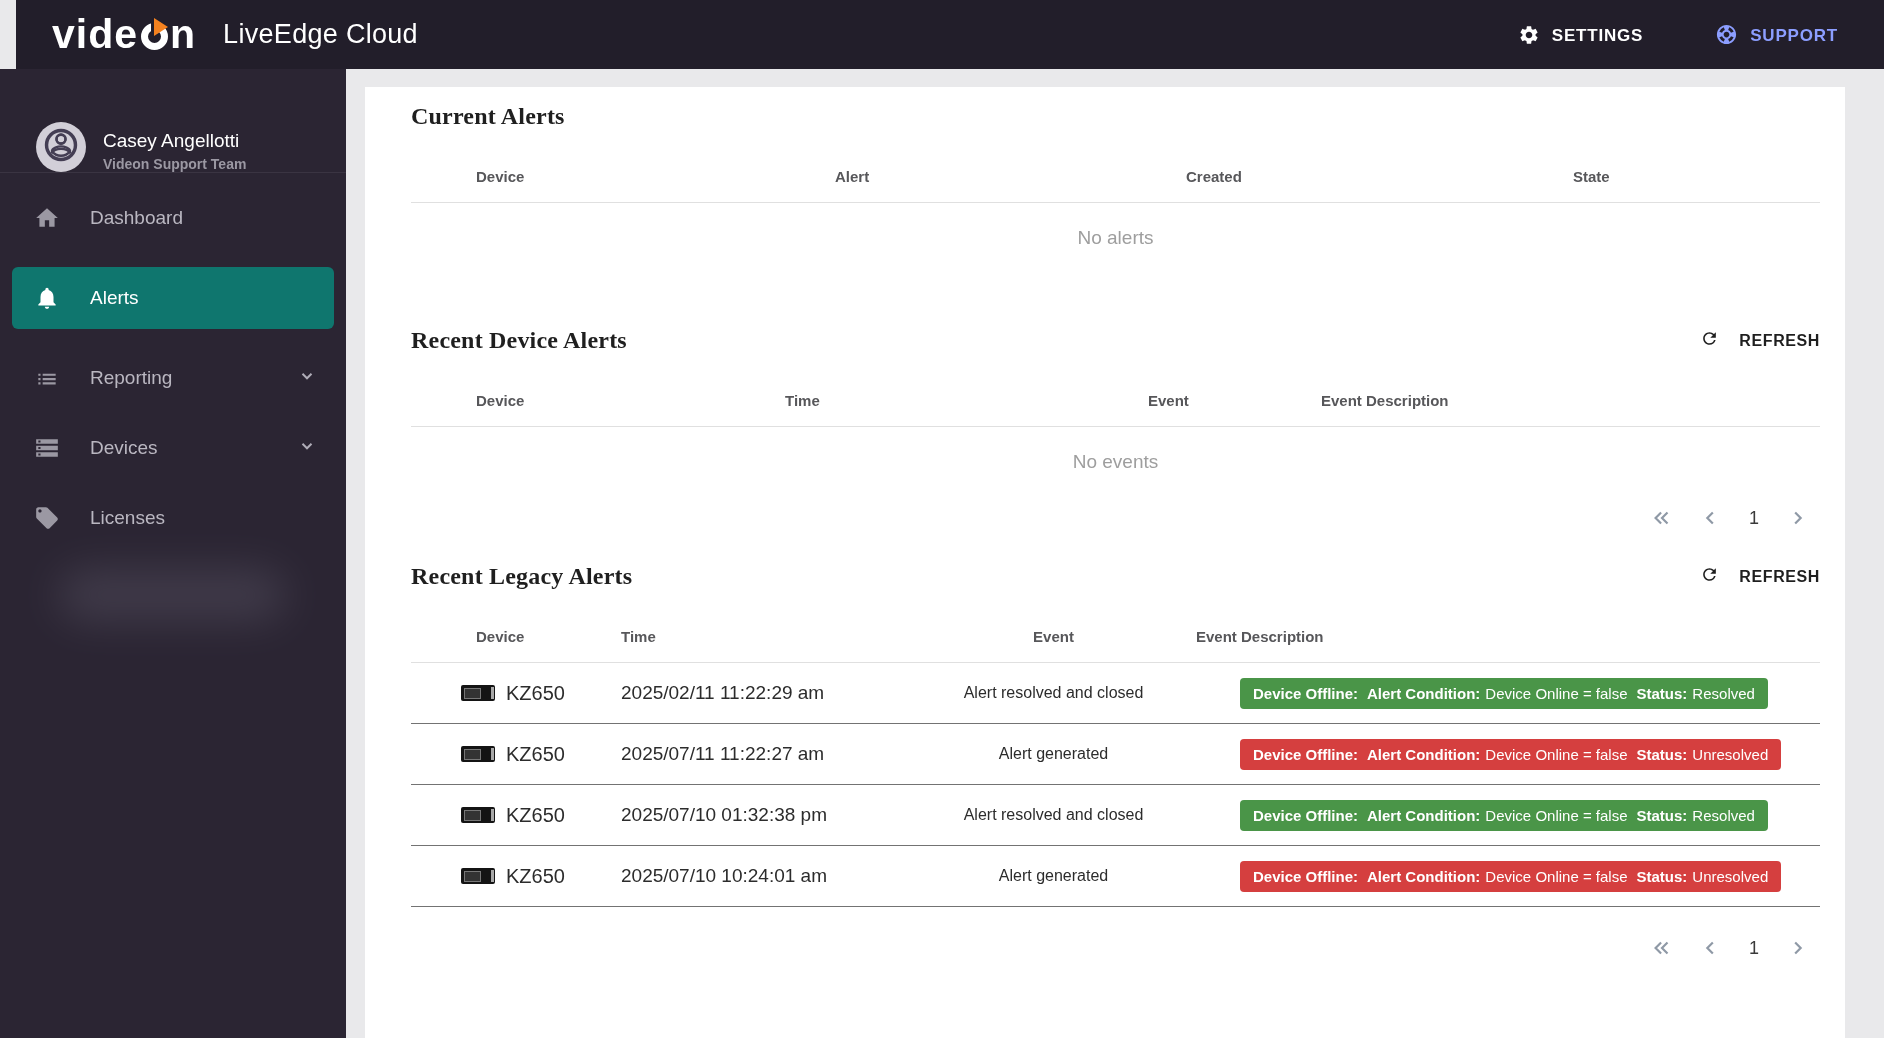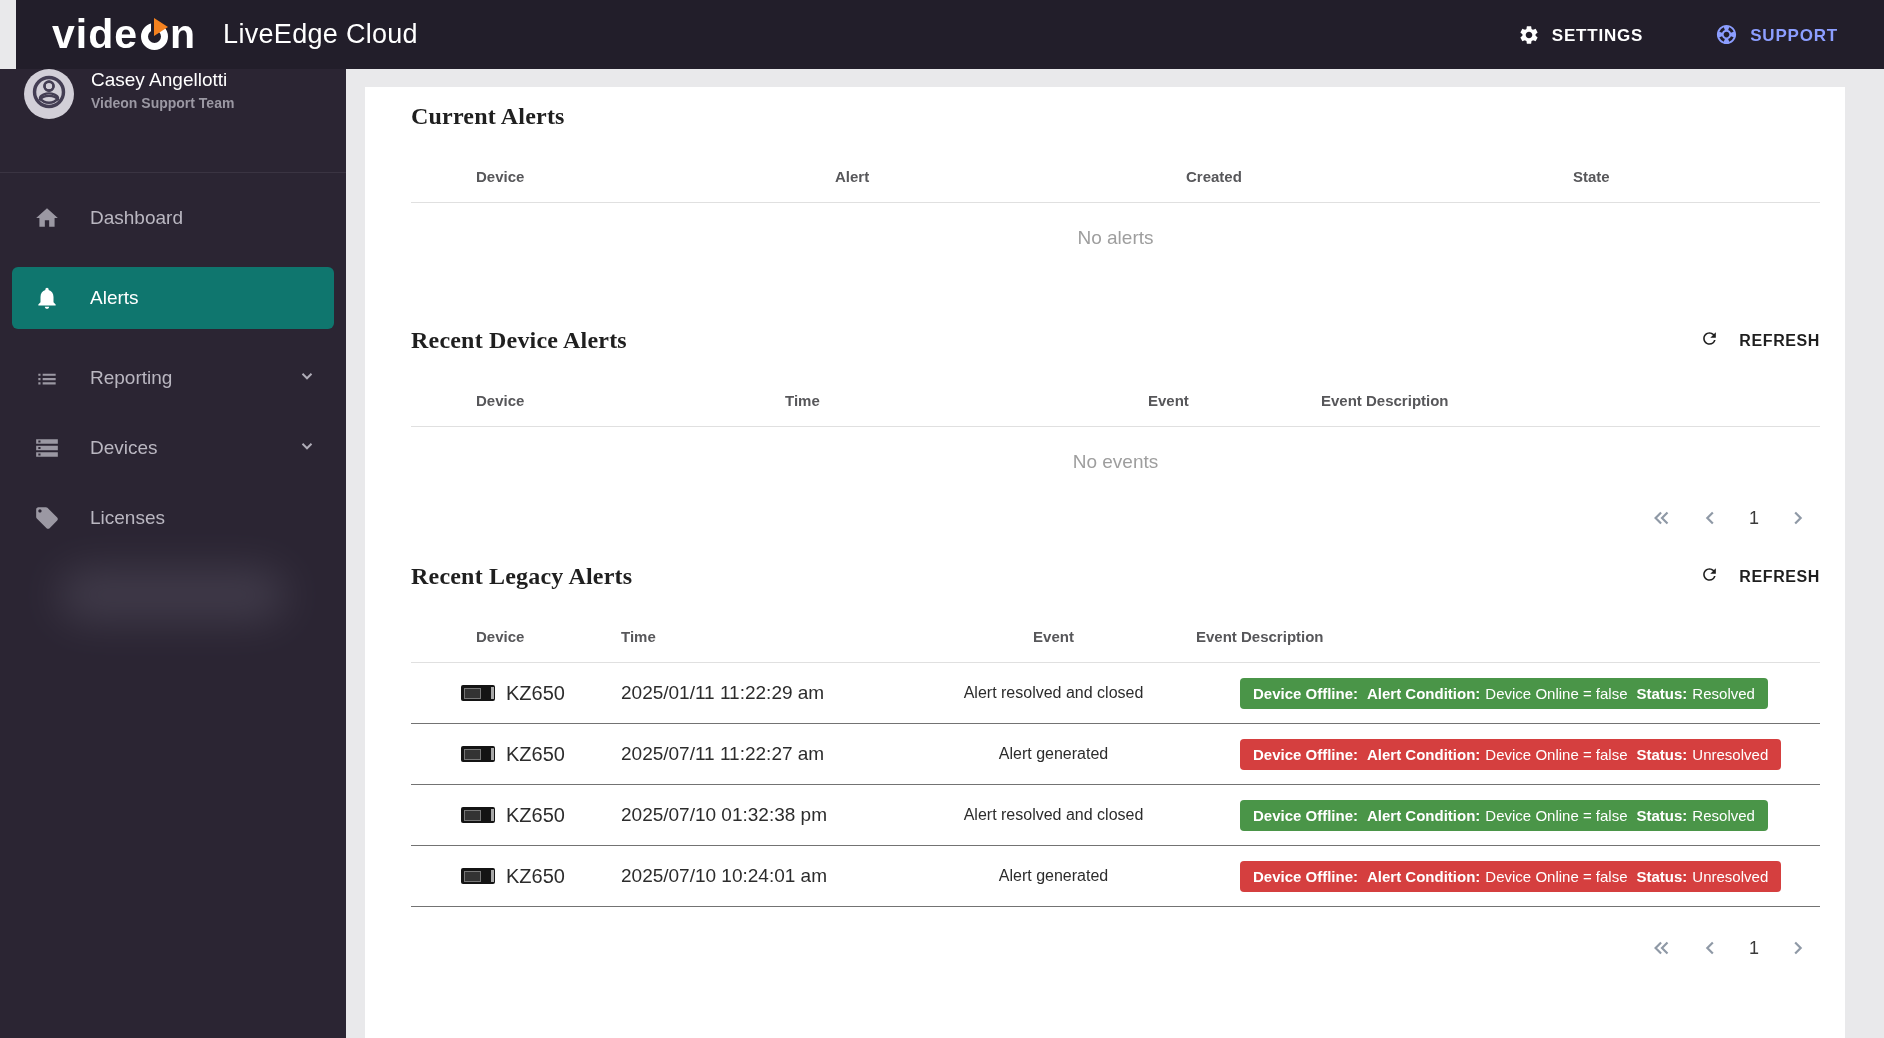--- a/index.html
+++ b/index.html
@@ -33,21 +33,21 @@
   .topbar-btn { display:flex; align-items:flex-end; gap:12px; font-size:17px; font-weight:bold;
     letter-spacing:0.8px; color:#fff; cursor:pointer; background:none; border:none; font-family:inherit; }
   .topbar-btn svg { display:block; }
   .topbar-btn.support { color:#8c9eff; }
 
   
   .sidebar {
     position:absolute; top:69px; left:0; width:346px; bottom:0;
     background:#2b2533; z-index:10;
   }
-  .profile { height:104px; display:flex; align-items:flex-start; padding-left:24px; border-bottom:1px solid #3a3442; }
+  .profile { height:104px; display:flex; align-items:flex-end; padding-left:36px; border-bottom:1px solid #3a3442; }
   .avatar { width:50px; height:50px; border-radius:50%; background:#d2cfd8; display:flex; align-items:center; justify-content:center; flex:none; }
   .profile-text { margin-left:17px; }
   .profile-name { color:#fff; font-size:19px; font-weight:500; }
   .profile-team { color:#9b98a3; font-size:14px; font-weight:bold; margin-top:4px; }
   .nav { padding-top:14px;text-align:center; }
   .nav-item {
     height:62px; margin:0 12px; display:flex; align-items:center;
     padding:0 18px 0 22px; border-radius:6px; color:#bab7c1; font-size:19px; cursor:pointer;
   }
   .nav-item .nav-icon { width:26px; height:26px; margin-right:30px; color:#9b98a3; flex:none; }
@@ -262,21 +262,21 @@
           <span>Time</span>
           <span>Event</span>
           <span>Event Description</span>
         </div>
       <div>
   <div class="legacy-row t-legacy">
     <div class="c-device">
       <span class="device-thumb"></span>
       <span class="c-device-name">KZ650</span>
     </div>
-    <div class="c-time">2025/01/11 11:22:29 am</div>
+    <div class="c-time">2025/02/11 11:22:29 am</div>
     <div class="c-event">Alert resolved and closed</div>
     <div>
       <span class="badge" style="background: rgb(74, 149, 72);">
         <b class="b1 sp1">Device Offline:</b><b class="b2 sp2">Alert Condition:</b><span class="b3 sp3">Device Online = false</span><b class="b4 sp4">Status:</b><span class="b5">Resolved</span>
       </span>
     </div>
   </div>
 
   <div class="legacy-row t-legacy">
     <div class="c-device">

